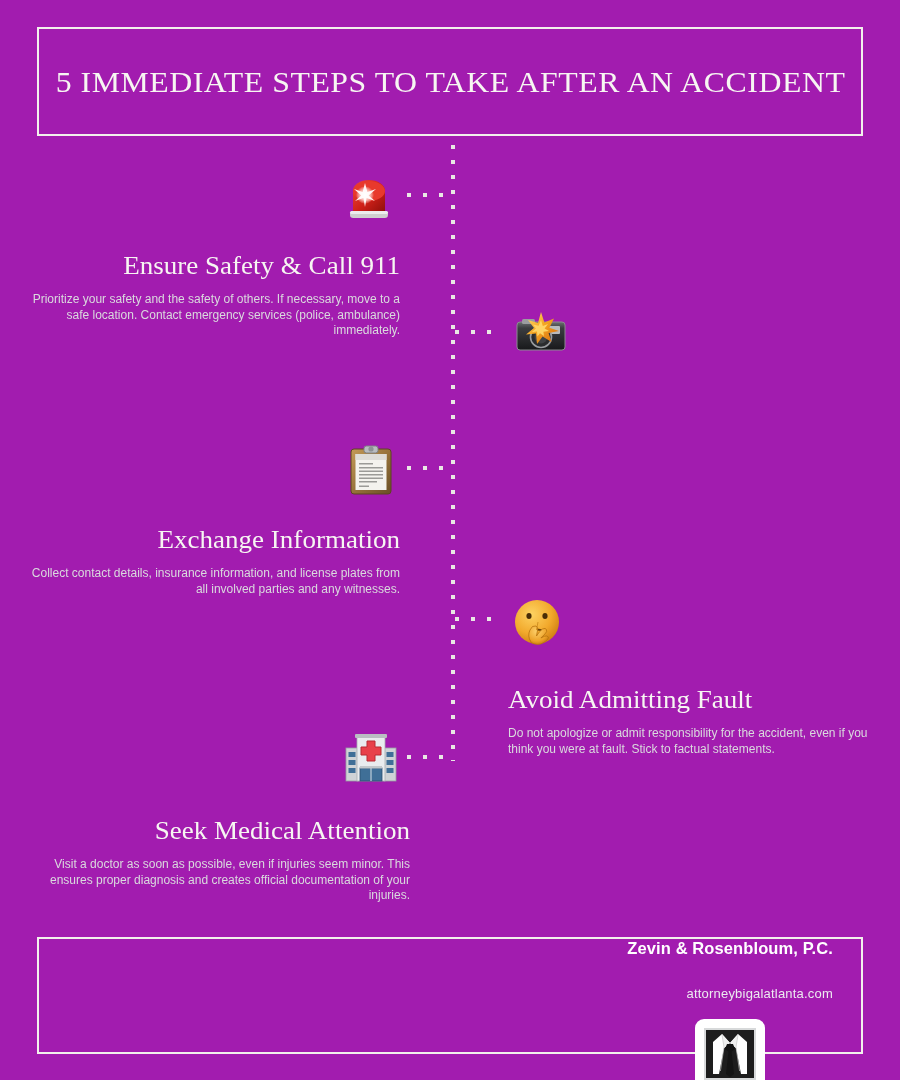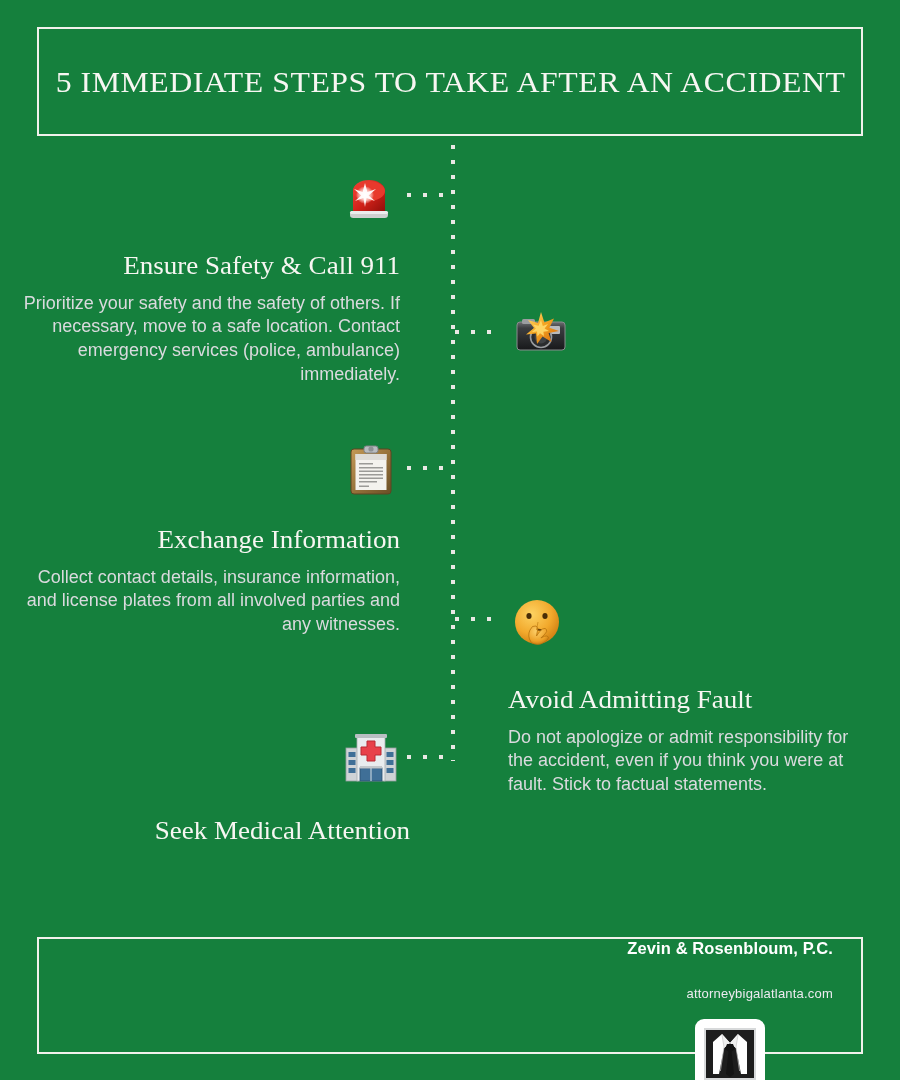--- a/index.html
+++ b/index.html
@@ -7,21 +7,21 @@
   html, body {
     width:900px; height:1080px;
     background:#15161f;
     font-family:"Liberation Sans", sans-serif;
     overflow:hidden;
   }
 
   .page {
     position:relative;
     width:900px; height:1080px;
-    background:#15803d;
+    background:#a21caf;
   }
 
   
   .header-frame {
     position:absolute;
     left:37px; top:27px;
     width:826px; height:109px;
     border:2px solid #f2f1ec;
     display:flex; align-items:center; justify-content:center;
   }
@@ -69,21 +69,21 @@
     line-height:1.15;
     white-space:nowrap;
     transform:scaleX(1.04);
   }
   .step.left  .title { transform-origin:right center; }
   .step.right .title { transform-origin:left center; }
 
   .step .body {
     font-family:"Liberation Sans", sans-serif;
     color:#dadade;
-    font-size:18px;
+    font-size:12px;
     line-height:1.31;
     margin-top:11px;
   }
 
   .step.left  { text-align:right; }
   .step.right { text-align:left; }
 
   .step.s1 { left:20px;  top:251px; width:380px; }
   .step.s2 { left:508px; top:385px; width:360px; }
   .step.s3 { left:20px;  top:525px; width:380px; }
@@ -282,20 +282,21 @@
     <div class="body">Collect contact details, insurance information, and license plates from all involved parties and any witnesses.</div>
   </div>
 
   <div class="step right s4">
     <div class="title">Avoid Admitting Fault</div>
     <div class="body">Do not apologize or admit responsibility for the accident, even if you think you were at fault. Stick to factual statements.</div>
   </div>
 
   <div class="step left s5">
     <div class="title">Seek Medical Attention</div>
+    <div class="body">Visit a doctor as soon as possible, even if injuries seem minor. This ensures proper diagnosis and creates official documentation of your injuries.</div>
   </div>
 
   <div class="footer-frame">
     <div class="footer-inner">
       <div class="footer-text">
         <div class="firm-name">Zevin &amp; Rosenbloum, P.C.</div>
         <div class="firm-site">attorneybigalatlanta.com</div>
       </div>
       <div class="logo-box">
         <svg width="56" height="56" viewBox="0 0 56 56">

